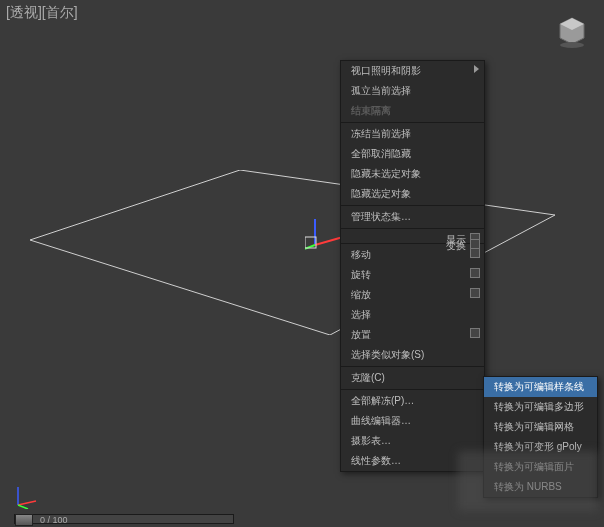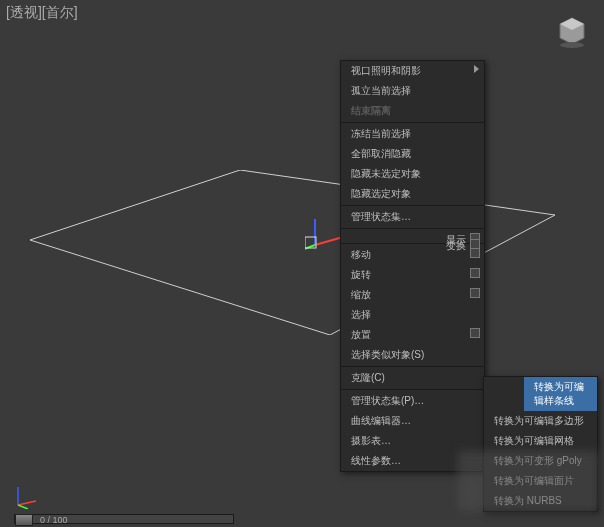--- a/index.html
+++ b/index.html
@@ -5,21 +5,21 @@
     * { margin: 0; padding: 0; box-sizing: border-box; }
     body { width: 604px; height: 527px; background: #3a3a3a; font-family: "Microsoft YaHei", sans-serif; font-size: 10px; color: #bbb; overflow: hidden; position: relative; }
     .viewport-label { position: absolute; top: 4px; left: 6px; font-size: 14px; color: #aaa; }
     .viewcube { position: absolute; top: 14px; right: 14px; width: 36px; height: 36px; }
     .viewport { position: absolute; top: 0; left: 0; width: 100%; height: 100%; }
     .grid-plane { position: absolute; top: 170px; left: 30px; width: 525px; height: 165px; }
     .gizmo-center { position: absolute; top: 215px; left: 305px; width: 40px; height: 40px; }
     .menu { position: absolute; top: 60px; left: 340px; width: 145px; background: #2b2b2b; border: 1px solid #1a1a1a; box-shadow: 2px 2px 6px rgba(0,0,0,.5); }
     .menu-item { padding: 3px 7px 3px 10px; color: #bfbfbf; font-size: 10px; line-height: 14px; position: relative; cursor: default; }
     .menu-item.disabled { color: #5a5a5a; font-weight: bold; }
-    .menu-item.highlight { background: #3a6ea5; color: #fff; margin-left: 40px; }
+    .menu-item.highlight { background: #3a6ea5; color: #fff; }
     .menu-sep { height: 0; border-top: 1px solid #1a1a1a; margin: 1px 0; }
     .arrow-right { position: absolute; right: 5px; top: 4px; width: 0; height: 0; border-top: 4px solid transparent; border-bottom: 4px solid transparent; border-left: 5px solid #999; }
     .checkbox-r { position: absolute; right: 4px; top: 3px; width: 10px; height: 10px; border: 1px solid #777; background: #444; }
     .label-r { position: absolute; right: 18px; top: 3px; font-size: 10px; }
     .submenu { position: absolute; top: 376px; left: 483px; width: 115px; background: #2b2b2b; border: 1px solid #1a1a1a; box-shadow: 2px 2px 6px rgba(0,0,0,.5); }
     .timeline { position: absolute; bottom: 3px; left: 14px; width: 220px; height: 10px; background: #434343; border: 1px solid #1a1a1a; }
     .timeline-knob { position: absolute; left: 0; top: -1px; width: 18px; height: 12px; background: linear-gradient(#888,#555); border: 1px solid #222; }
     .timeline-text { position: absolute; bottom: 2px; left: 40px; font-size: 9px; color: #aaa; }
     .corner-axes { position: absolute; bottom: 18px; left: 14px; width: 28px; height: 28px; }
     .blur-block { position: absolute; bottom: 16px; right: 6px; width: 140px; height: 60px; background: rgba(80,80,80,.5); filter: blur(4px); border-radius: 2px; }
@@ -74,21 +74,21 @@
     <div class="menu-sep"></div>
     <div class="menu-item">移动<span class="checkbox-r"></span></div>
     <div class="menu-item">旋转<span class="checkbox-r"></span></div>
     <div class="menu-item">缩放<span class="checkbox-r"></span></div>
     <div class="menu-item">选择</div>
     <div class="menu-item">放置<span class="checkbox-r"></span></div>
     <div class="menu-item">选择类似对象(S)</div>
     <div class="menu-sep"></div>
     <div class="menu-item">克隆(C)</div>
     <div class="menu-sep"></div>
-    <div class="menu-item">管理状态集(P)…</div>
+    <div class="menu-item">全部解冻(P)…</div>
     <div class="menu-item">曲线编辑器…</div>
     <div class="menu-item">摄影表…</div>
     <div class="menu-item">线性参数…</div>
   </div>
 <div class="submenu" id="sub-menu">
     <div class="menu-item highlight">转换为可编辑样条线</div>
     <div class="menu-item">转换为可编辑多边形</div>
     <div class="menu-item">转换为可编辑网格</div>
     <div class="menu-item">转换为可变形 gPoly</div>
     <div class="menu-item">转换为可编辑面片</div>

